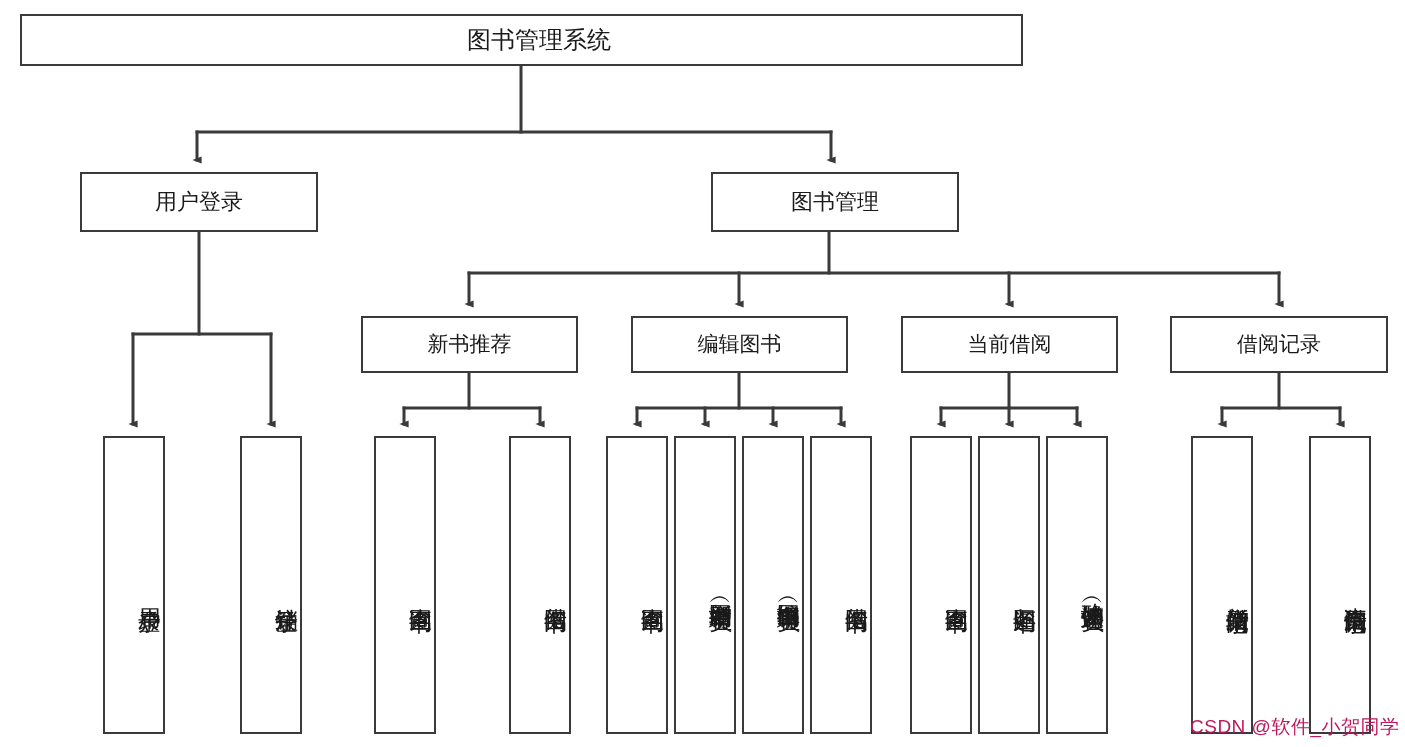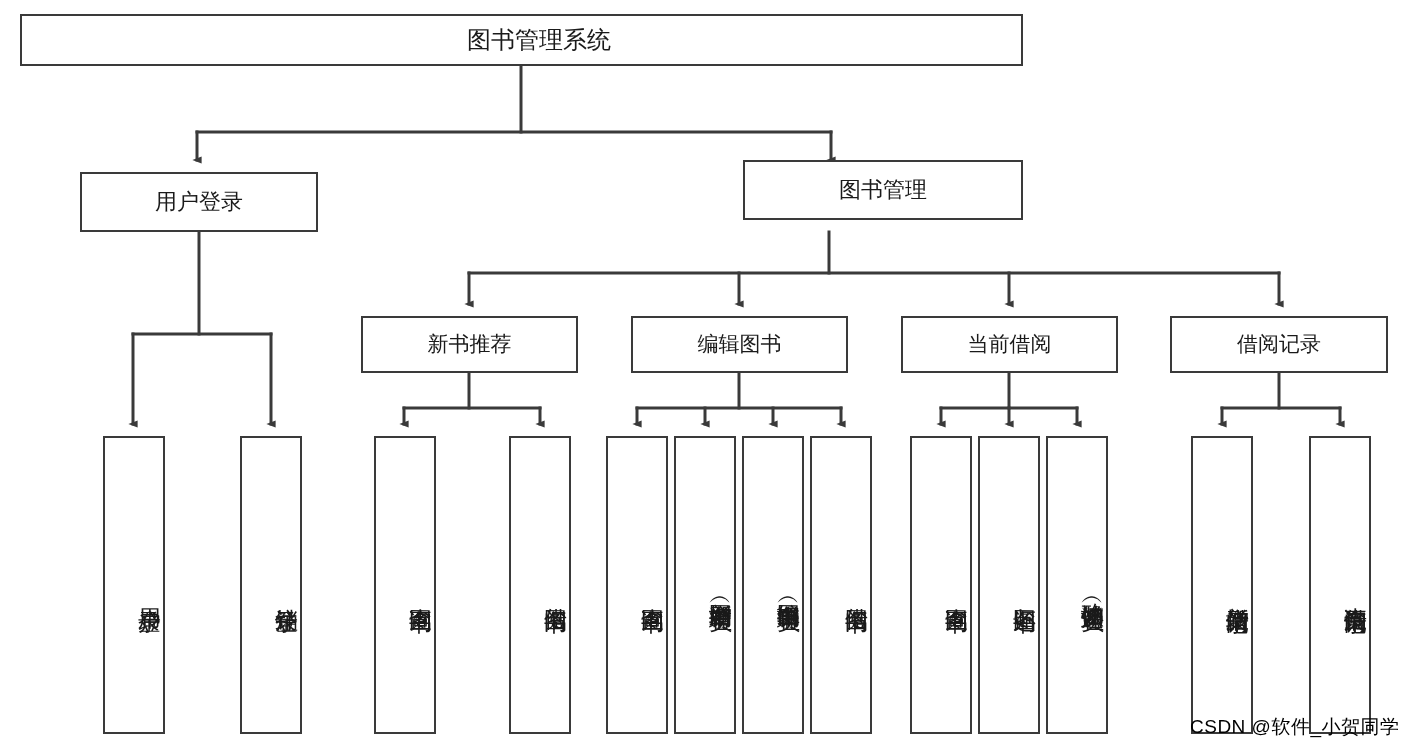--- a/index.html
+++ b/index.html
@@ -58,21 +58,21 @@
   }
   .node.leaf.tall-text {
     align-items: flex-start;
     padding-top: 8px;
   }
   .watermark {
     position: absolute;
     left: 1190px;
     top: 714px;
     font-size: 19px;
-    color: #000000;
+    color: #be185d;
     white-space: nowrap;
     letter-spacing: 0.5px;
   }
 </style>
 </head>
 <body>
 
 <div id="canvas">
 
   <svg id="wires" viewBox="0 0 1405 747" xmlns="http://www.w3.org/2000/svg">
@@ -125,21 +125,21 @@
     </g>
   </svg>
 
   <div class="node level-0" style="left:20px; top:14px; width:1003px; height:52px;">
     <span>图书管理系统</span>
   </div>
 
   <div class="node level-1" style="left:80px; top:172px; width:238px; height:60px;">
     <span>用户登录</span>
   </div>
-  <div class="node level-1" style="left:711px; top:160px; width:280px; height:60px;margin-left:32px;">
+  <div class="node level-1" style="left:711px; top:172px; width:248px; height:60px;">
     <span>图书管理</span>
   </div>
 
   <div class="node level-2" style="left:361px; top:316px; width:217px; height:57px;">
     <span>新书推荐</span>
   </div>
   <div class="node level-2" style="left:631px; top:316px; width:217px; height:57px;">
     <span>编辑图书</span>
   </div>
   <div class="node level-2" style="left:901px; top:316px; width:217px; height:57px;">

